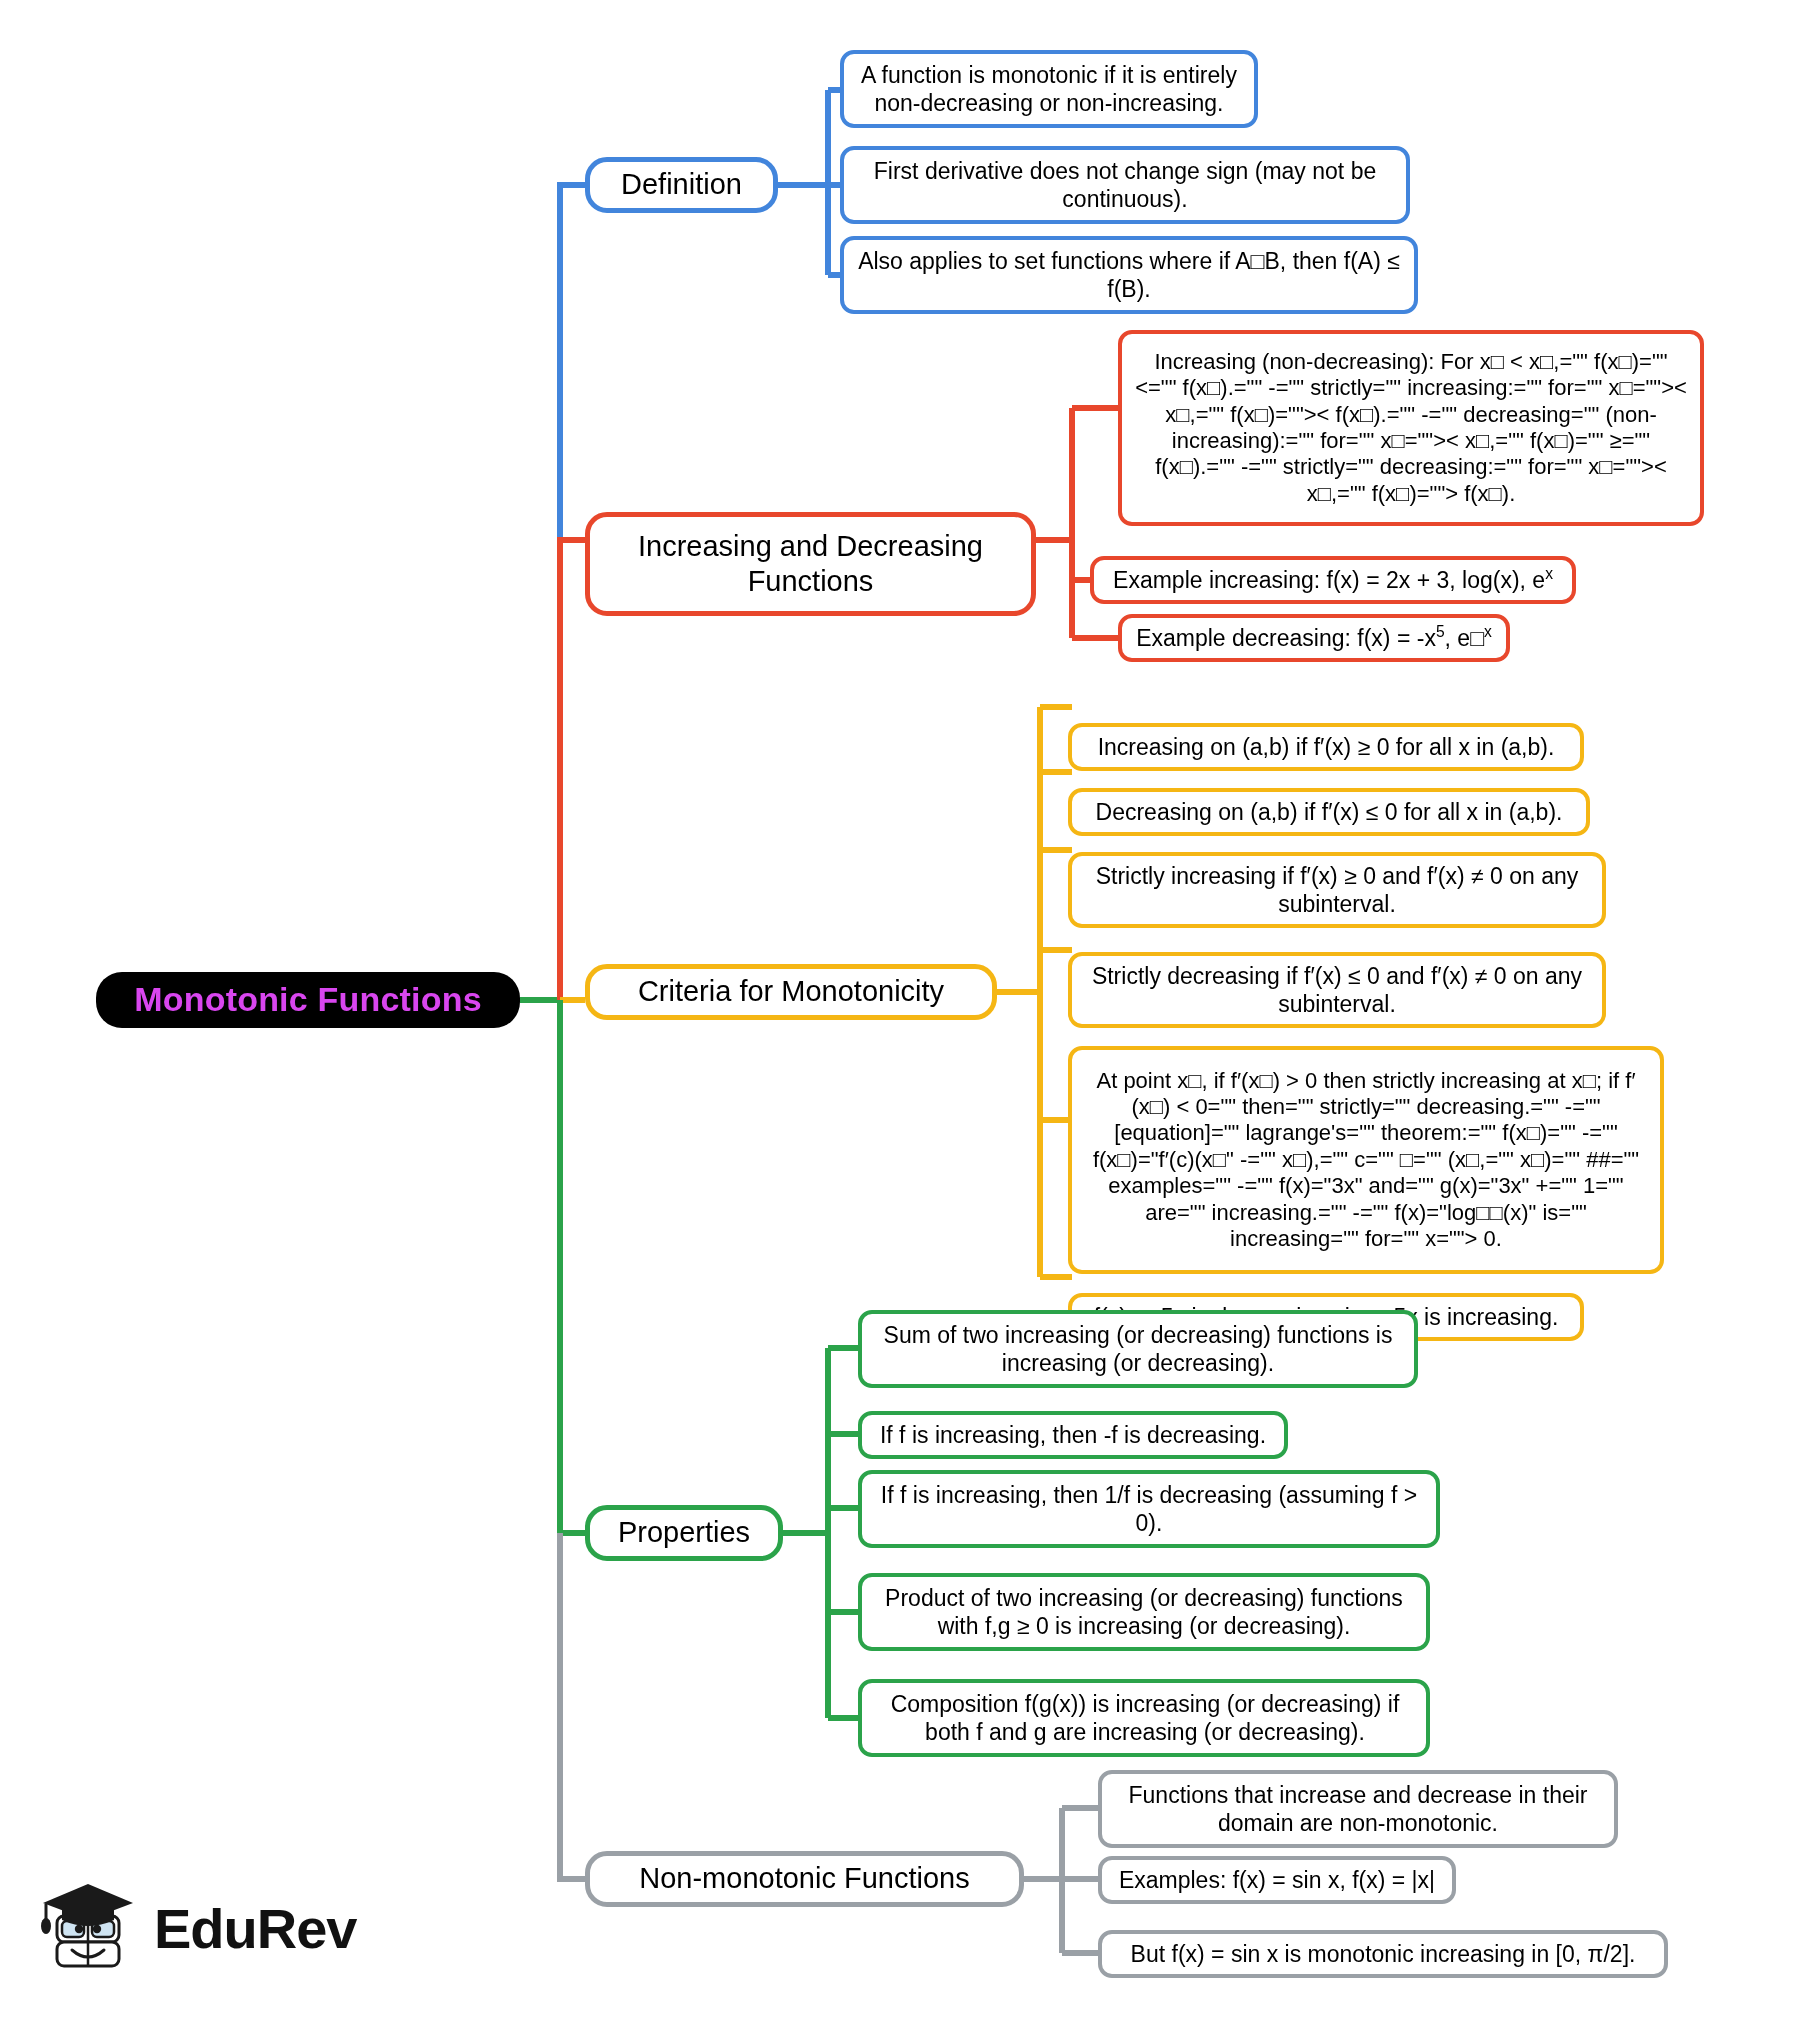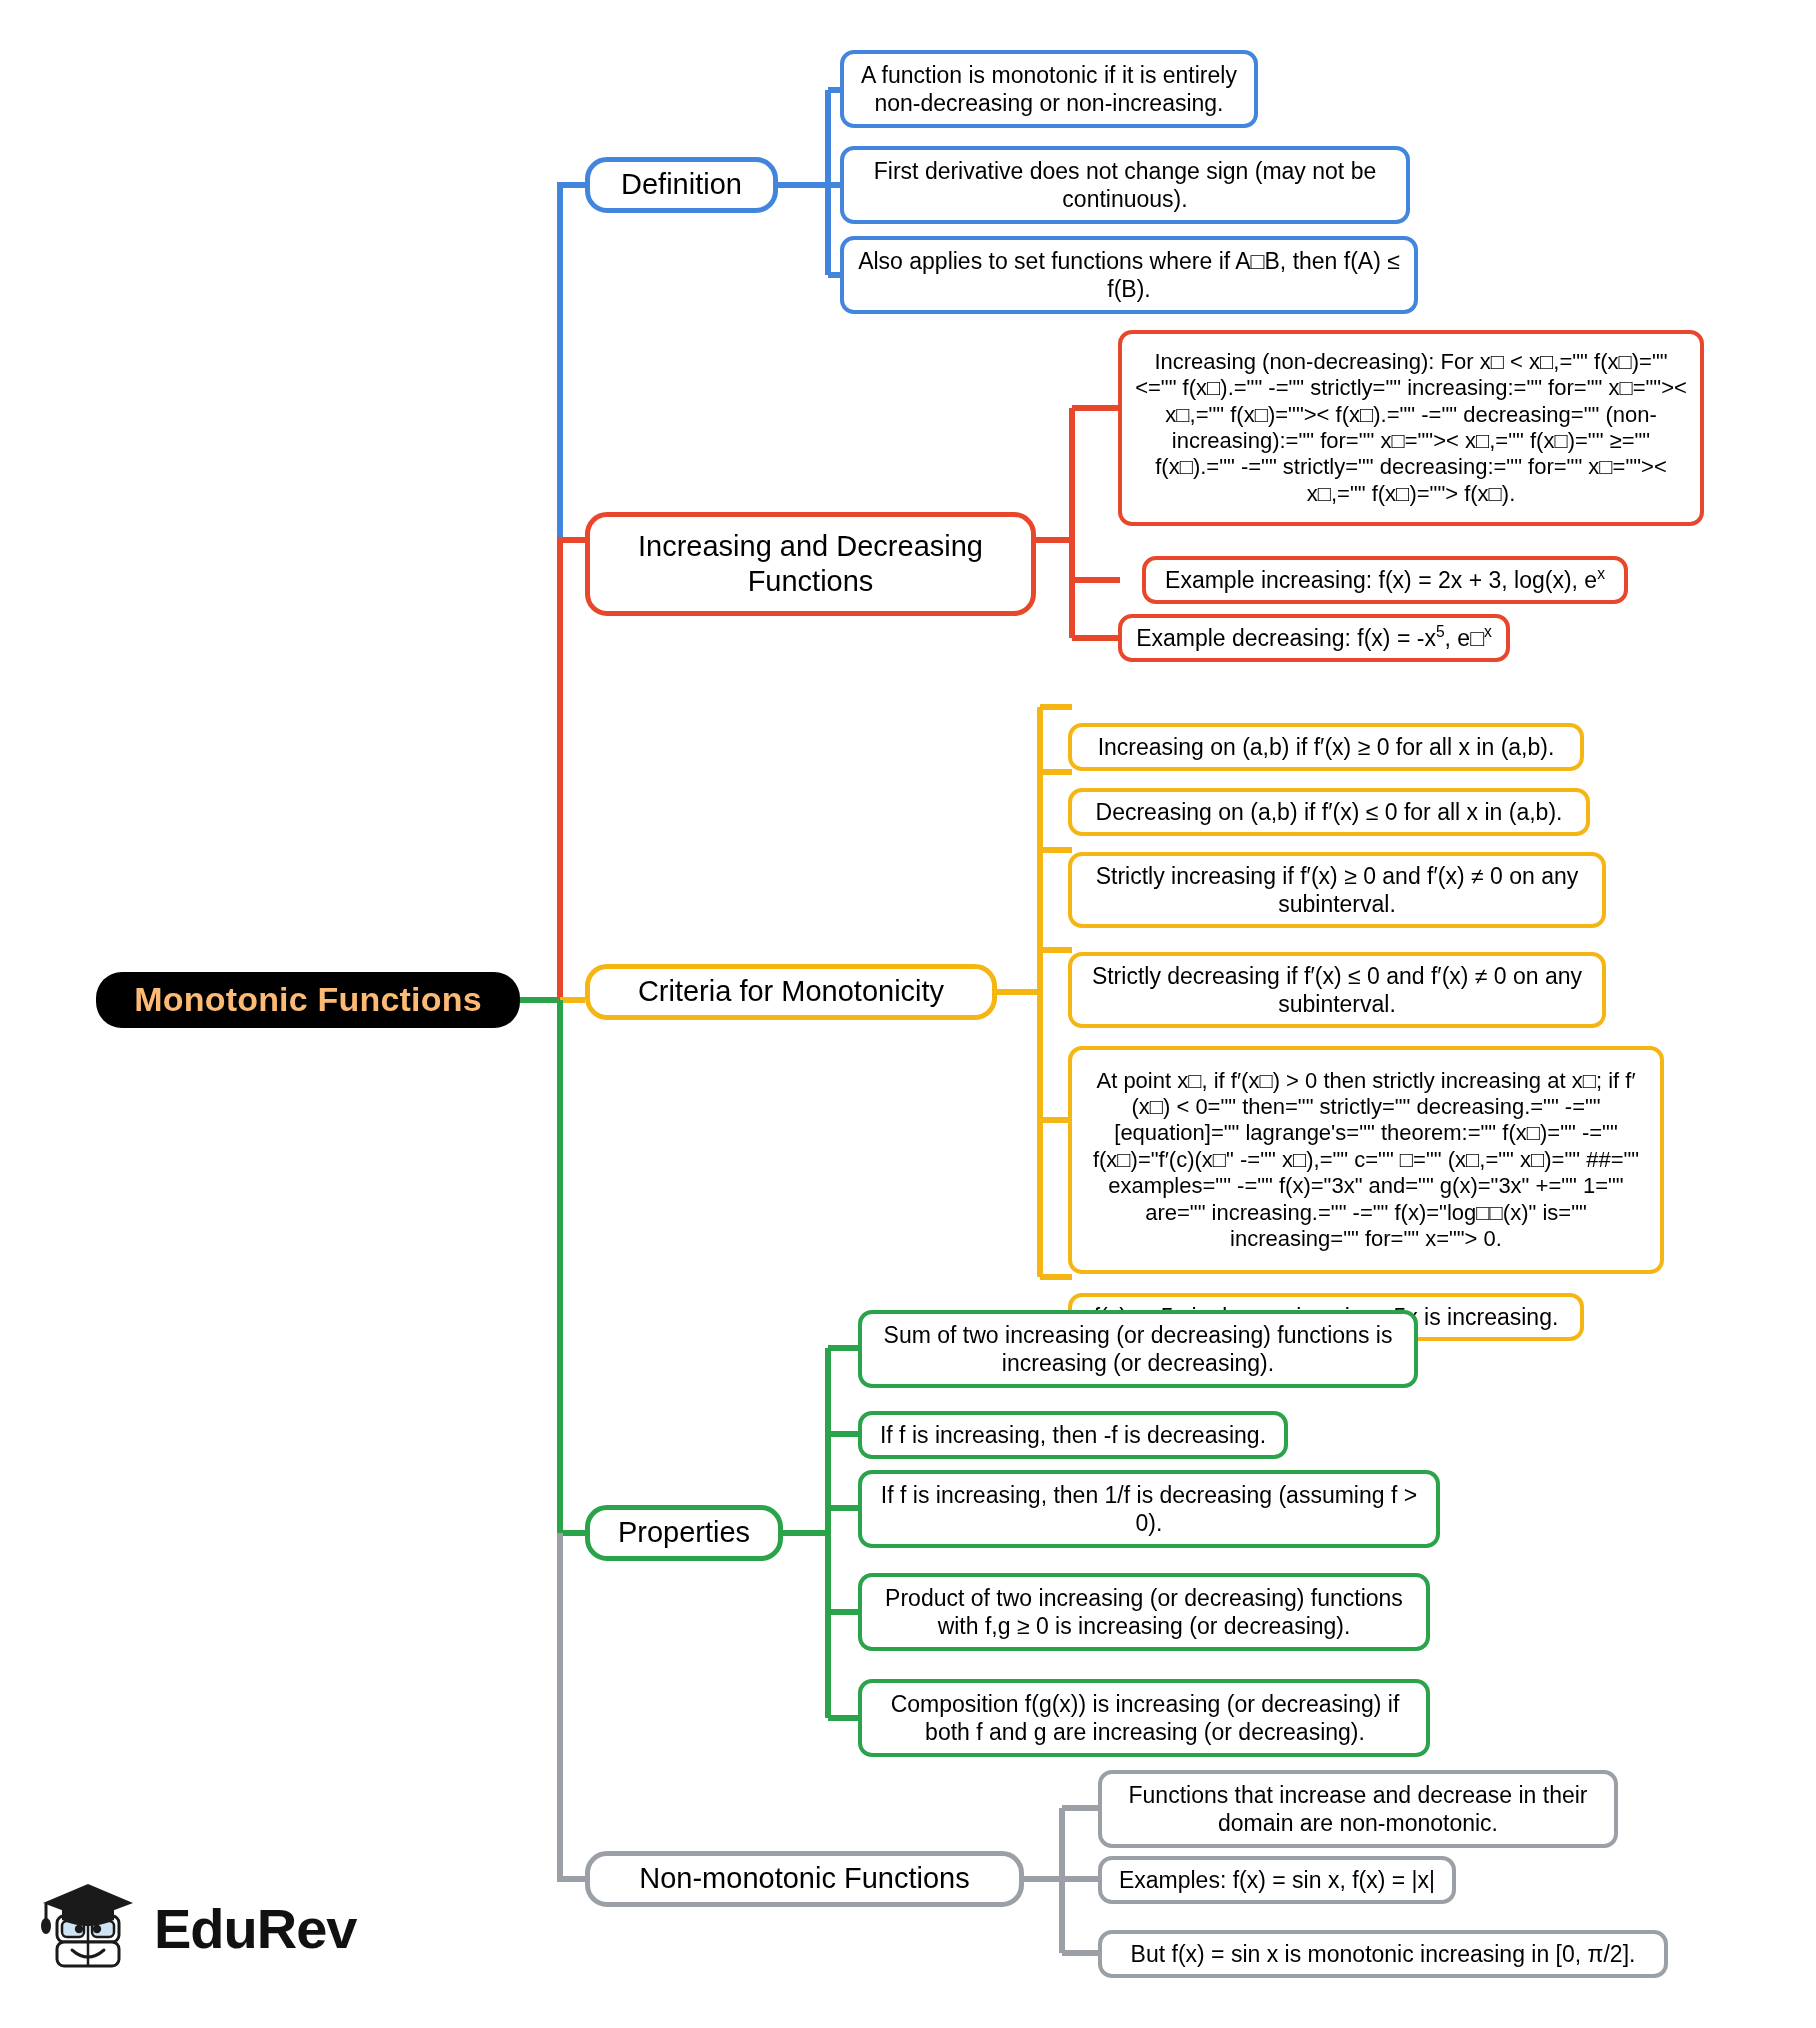--- a/index.html
+++ b/index.html
@@ -36,21 +36,21 @@
     line-height: 1.22;
     padding: 4px 10px;
     z-index: 5;
   }
 
   
   .root {
     background: #000000;
     border: none;
     border-radius: 26px;
-    color: #fdba74;
+    color: #d946ef;
     font-size: 34px;
     font-weight: bold;
     letter-spacing: .2px;
     padding: 0 22px;
     z-index: 6;
   }
 
   
   .branch {
     font-size: 29px;
@@ -171,21 +171,21 @@
   </div>
 
   <div class="node branch b-inc" style="left:585px; top:512px; width:451px; height:104px;">
     <span>Increasing and Decreasing Functions</span>
   </div>
 
   <div class="node leaf l-inc dense" style="left:1118px; top:330px; width:586px; height:196px;">
     <span>Increasing (non-decreasing): For x□ &lt; x□,="" f(x□)="" &lt;="" f(x□).="" -="" strictly="" increasing:="" for="" x□=""&gt;&lt; x□,="" f(x□)=""&gt;&lt; f(x□).="" -="" decreasing="" (non-increasing):="" for="" x□=""&gt;&lt; x□,="" f(x□)="" ≥="" f(x□).="" -="" strictly="" decreasing:="" for="" x□=""&gt;&lt; x□,="" f(x□)=""&gt; f(x□).</span>
   </div>
 
-  <div class="node leaf l-inc" style="left:1142px; top:556px; width:486px; height:48px;">
+  <div class="node leaf l-inc" style="left:1090px; top:556px; width:486px; height:48px;">
     <span><span>Example increasing: f(x) = 2x + 3, log(x), e</span><sup>x</sup></span>
   </div>
 
   <div class="node leaf l-inc" style="left:1118px; top:614px; width:392px; height:48px;">
     <span><span>Example decreasing: f(x) = -x</span><sup>5</sup><span>, e□</span><sup>x</sup></span>
   </div>
 
   <div class="node branch b-crit" style="left:585px; top:964px; width:412px; height:56px;text-align:center;">
     <span>Criteria for Monotonicity</span>
   </div>

